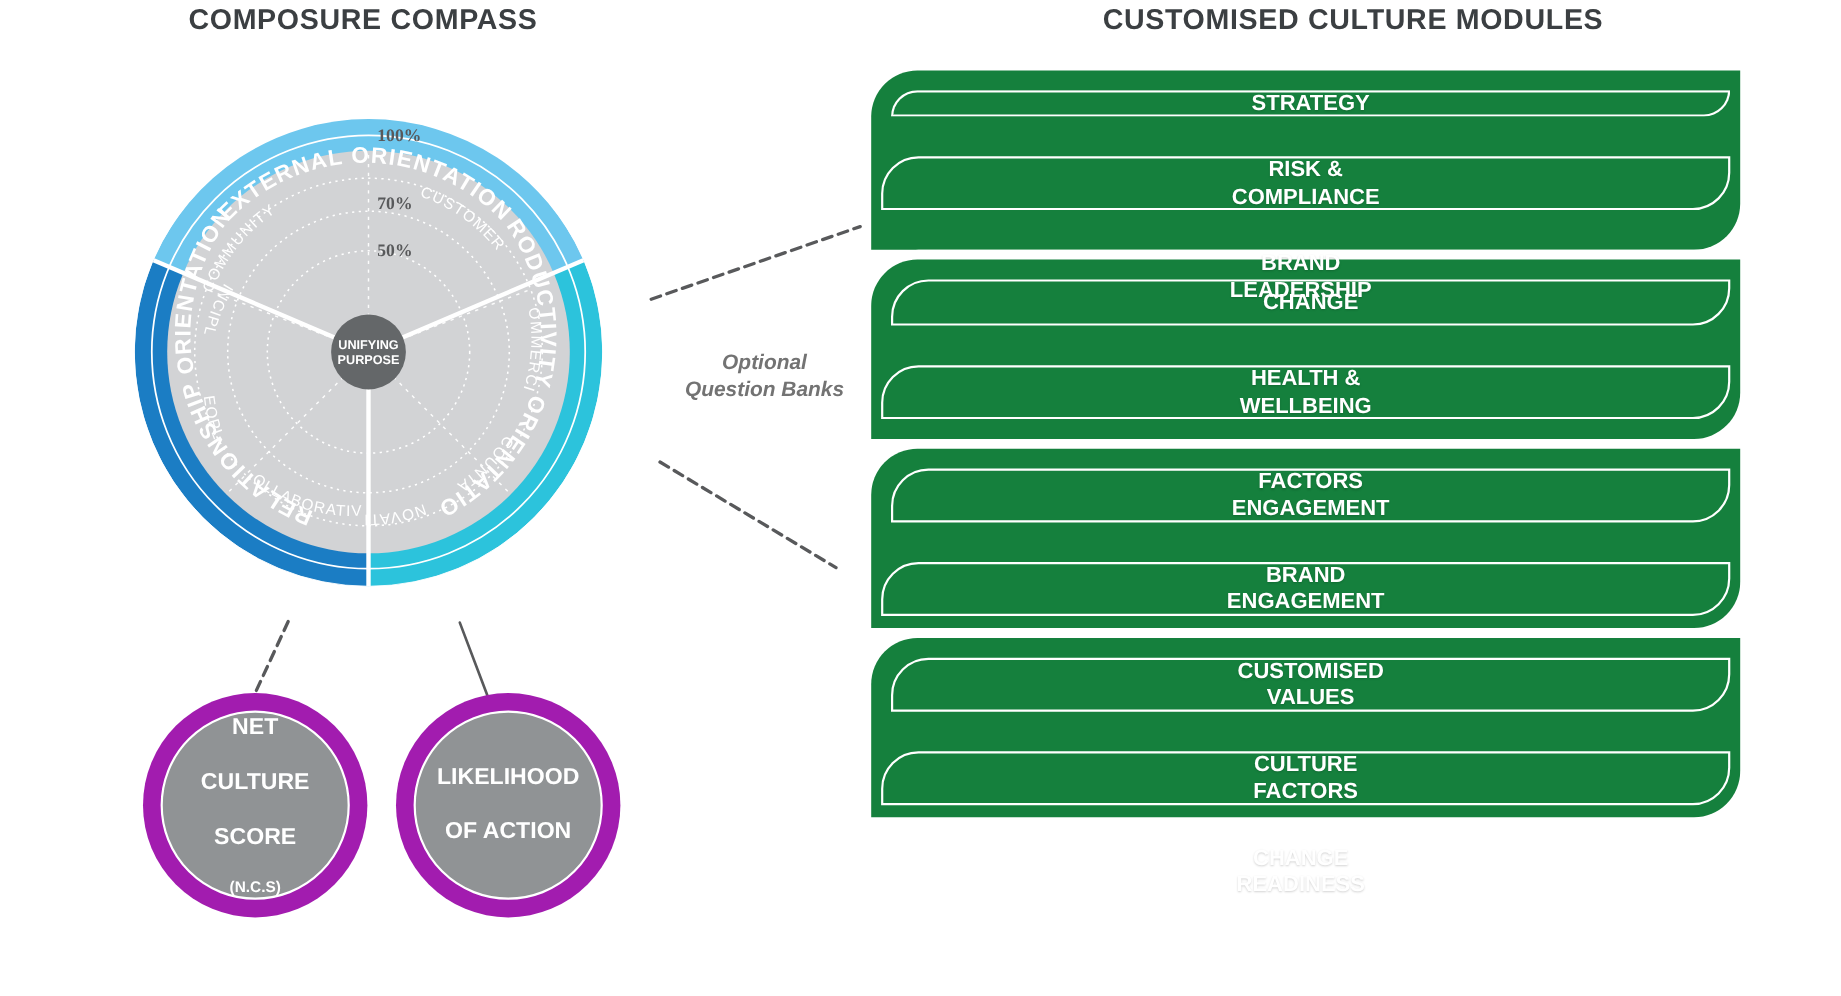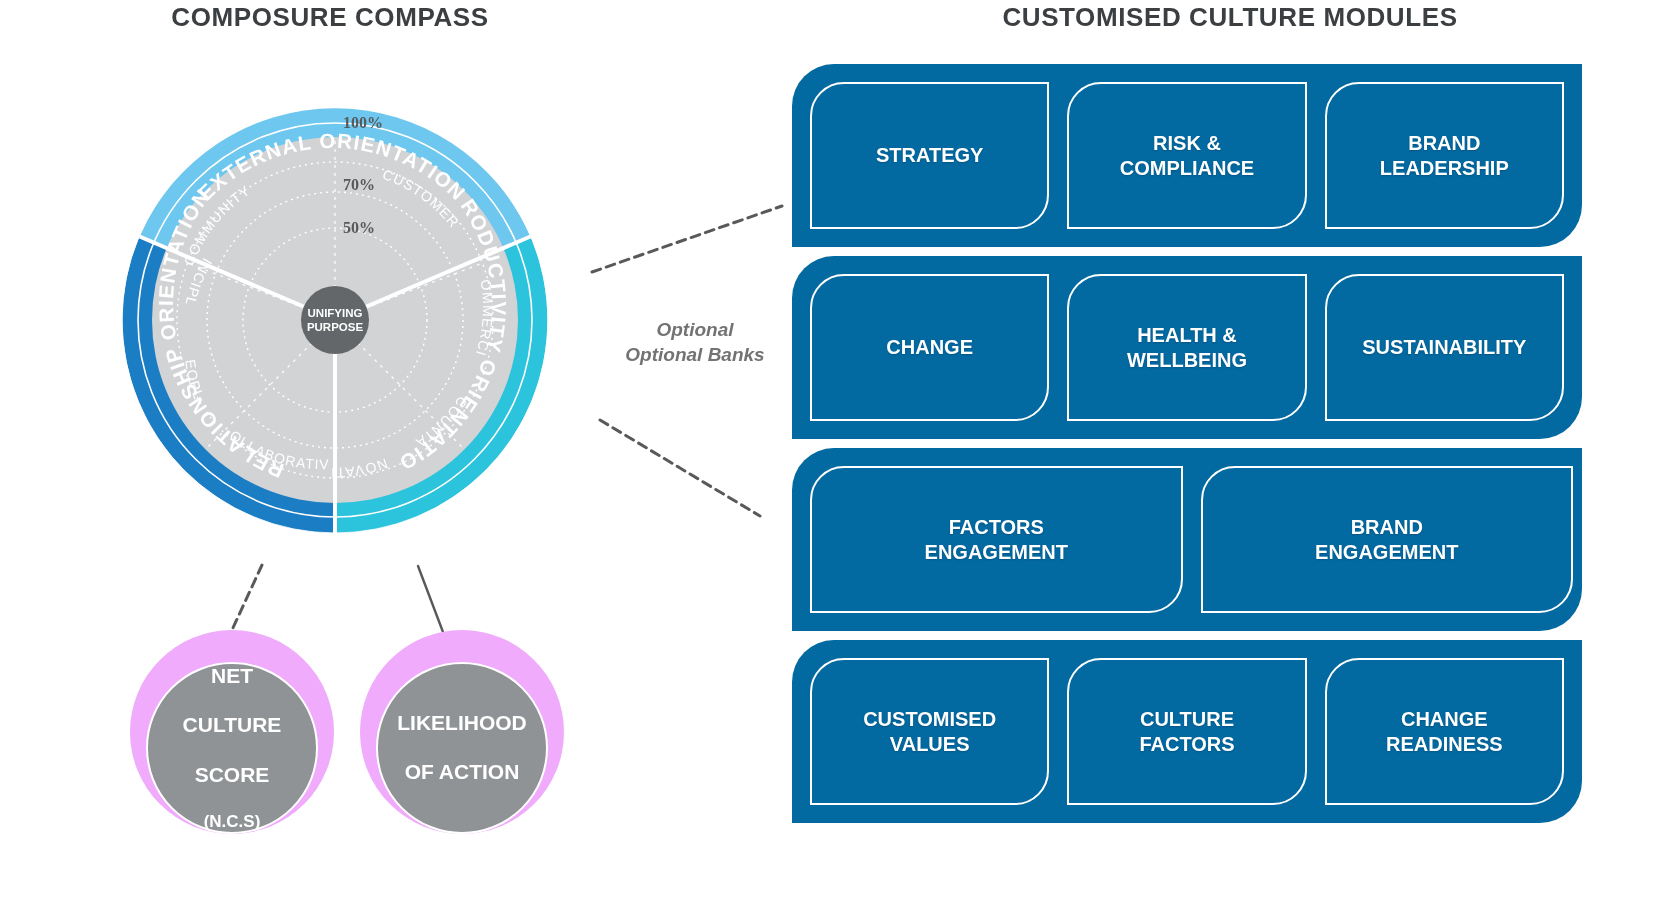--- a/index.html
+++ b/index.html
@@ -39,57 +39,58 @@
     font-style: italic;
     color: #737373;
     line-height: 1.3;
   }
 
   
   .bubble-wrap { position: absolute; }
   .bubble-outer {
     width: 204px; height: 204px;
     border-radius: 50%;
-    background: #f0abfc;
-    display: flex; align-items: flex-end; justify-content: center;
+    background: #a21caf;
+    display: flex; align-items: center; justify-content: center;
   }
   .bubble-inner {
     width: 172px; height: 172px;
     border-radius: 50%;
     border: 2px solid #ffffff;
     background: #909395;
     display: flex; align-items: center; justify-content: center;
     text-align: center;
   }
   .bubble-inner span {
     color: #ffffff;
     font-weight: bold;
     font-size: 21px;
     line-height: 1.18;
     display: block;
   }
-  .bubble-inner span .sub { font-size: 17px; }
+  .bubble-inner span .sub { font-size: 14px; }
   #bubble-ncs { left: 130px; top: 630px; }
   #bubble-loa { left: 360px; top: 630px; }
 
   
   #connectors { position: absolute; left: 0; top: 0; width: 1674px; height: 905px; pointer-events: none; }
 
   
   #modules { position: absolute; left: 792px; top: 64px; width: 790px; height: 700px; }
   .mod-row {
     position: relative;
     width: 100%;
-    height: 183px;
+    height: 163px;
     margin-bottom: 9px;
-    background: #0369a1;
+    background: #15803d;
     border-top-left-radius: 42px;
     border-bottom-right-radius: 42px;
     display: flex;
     padding: 0;
+    flex-direction: column;
   }
   .mod-row:last-child { margin-bottom: 0; }
   .mod-cell {
     position: relative;
     flex: 1 1 0;
     margin: 18px 0 18px 0;
     display: flex;
     align-items: center;
     justify-content: center;
   }
@@ -232,21 +233,21 @@
       <text x="243" y="175" font-family="Liberation Serif, serif" font-size="16" font-weight="bold" fill="#58595B">50%</text>
 
       <circle cx="235" cy="262" r="34" fill="#646769"></circle>
       <text x="235" y="259" text-anchor="middle" font-family="Liberation Sans, sans-serif" font-size="11.5" font-weight="bold" fill="#FFFFFF">UNIFYING</text>
       <text x="235" y="273" text-anchor="middle" font-family="Liberation Sans, sans-serif" font-size="11.5" font-weight="bold" fill="#FFFFFF">PURPOSE</text>
     </svg>
   </div>
 
   <div id="oqb">
     <div>Optional</div>
-    <div>Optional Banks</div>
+    <div>Question Banks</div>
   </div>
 
   <svg id="connectors" viewBox="0 0 1674 905">
     <g stroke="#58595B" stroke-width="3" fill="none" stroke-dasharray="9 6" stroke-linecap="round">
       <line x1="592" y1="272" x2="782" y2="206"></line>
       <line x1="600" y1="420" x2="760" y2="516"></line>
       <line x1="262" y1="565" x2="232" y2="630"></line>
     </g>
     <g stroke="#58595B" stroke-width="2.4" fill="none" stroke-linecap="round">
       <line x1="418" y1="566" x2="443" y2="632"></line>
@@ -291,24 +292,20 @@
     <div class="mod-row">
       <div class="mod-cell">
         <div class="mod-box"></div>
         <div class="mod-label">CHANGE</div>
       </div>
       <div class="mod-cell">
         <div class="mod-box"></div>
         <div class="mod-label">HEALTH &amp;
 WELLBEING</div>
       </div>
-      <div class="mod-cell">
-        <div class="mod-box"></div>
-        <div class="mod-label">SUSTAINABILITY</div>
-      </div>
     </div>
 
     <div class="mod-row">
       <div class="mod-cell">
         <div class="mod-box"></div>
         <div class="mod-label">FACTORS
 ENGAGEMENT</div>
       </div>
       <div class="mod-cell">
         <div class="mod-box"></div>

